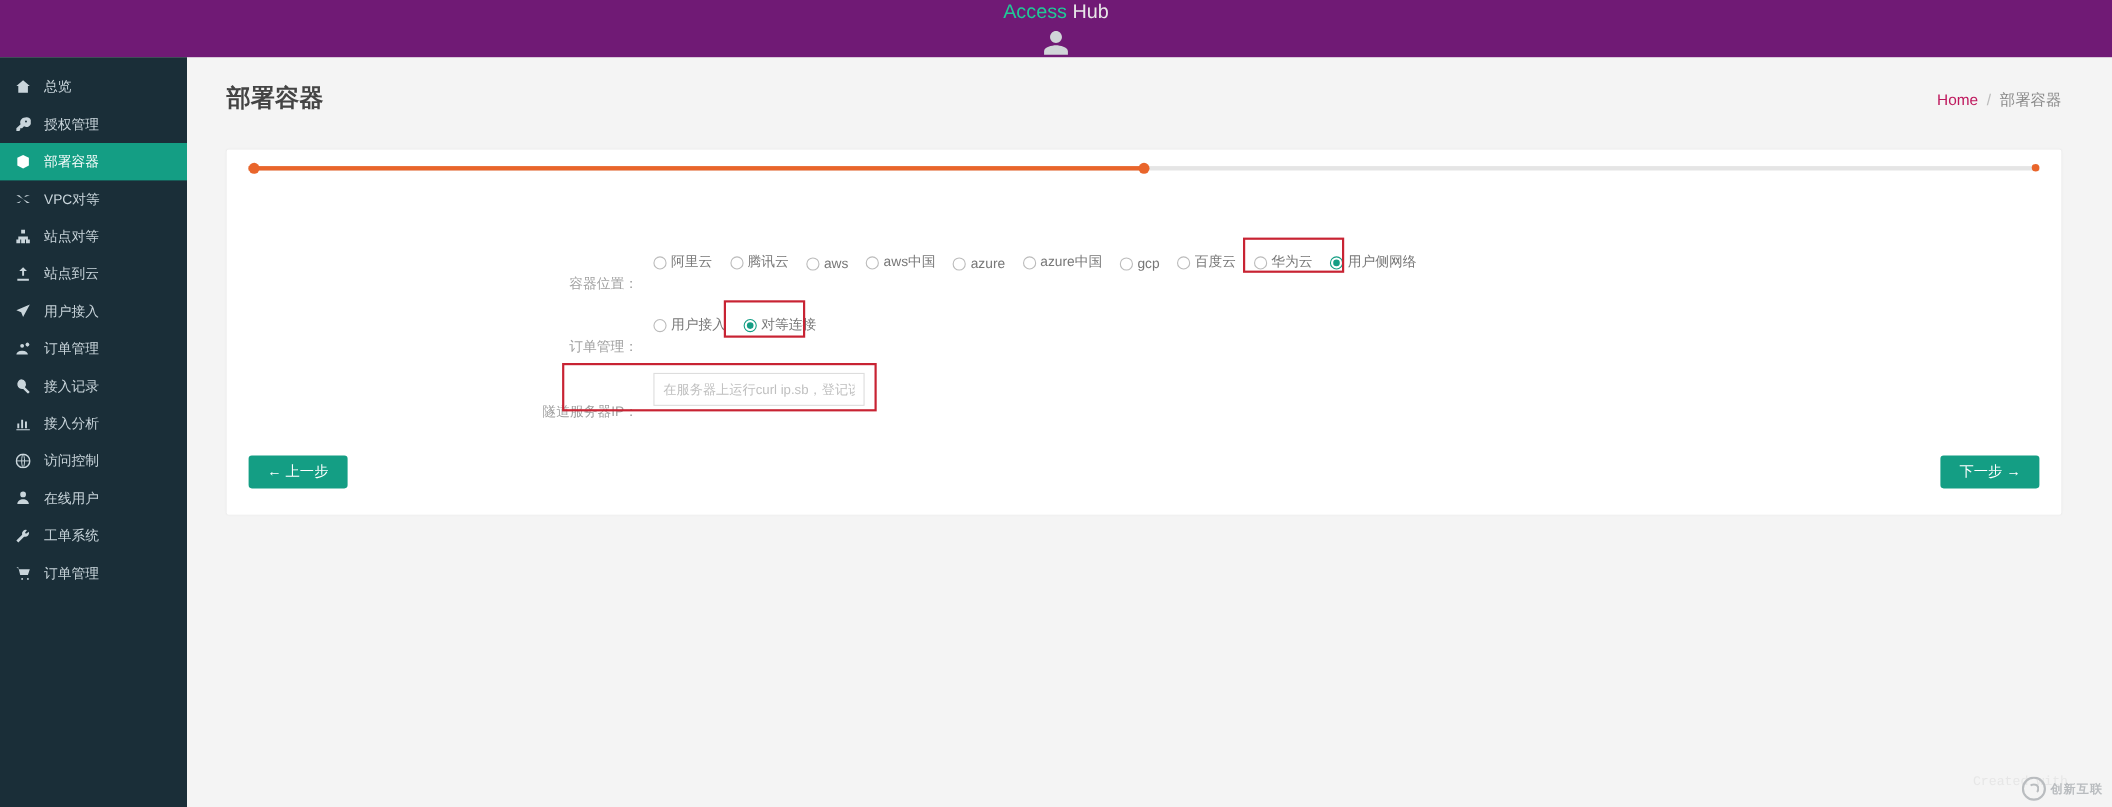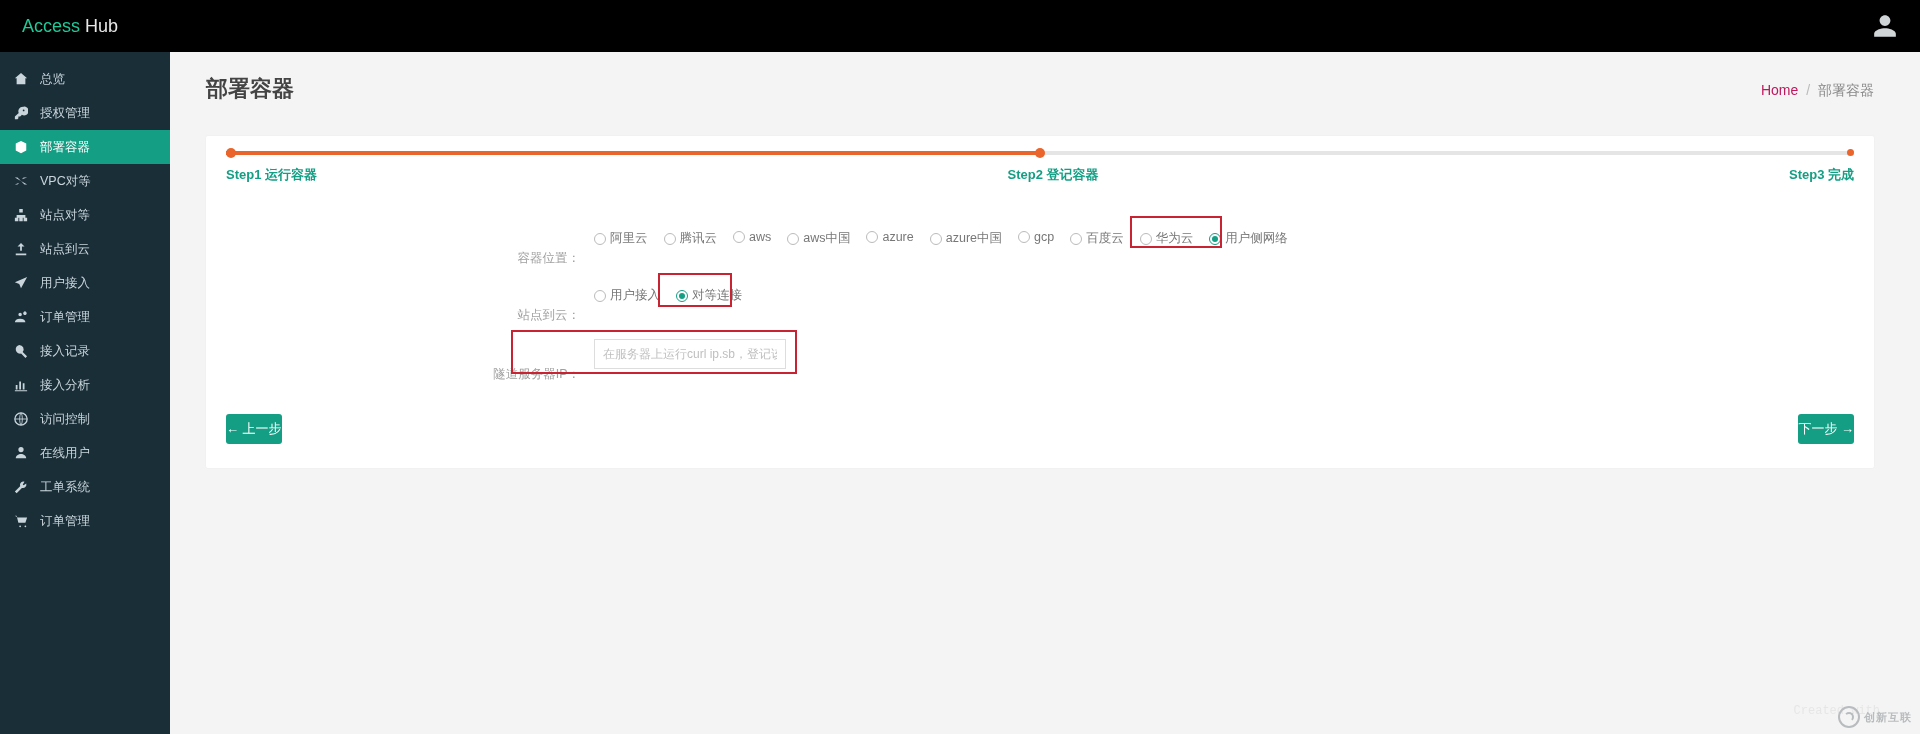--- a/index.html
+++ b/index.html
@@ -1,17 +1,17 @@
 <!DOCTYPE html>
 <html><head>
   <meta charset="utf-8">
   <style>
     * { margin: 0; padding: 0; box-sizing: border-box; }
     body { font-family: -apple-system, "Helvetica Neue", Arial, "PingFang SC", "Microsoft YaHei", sans-serif; font-size: 13px; color: #333; width: 1920px; height: 734px; background: #f4f4f4; overflow: hidden; }
-    .top-bar { height: 52px; background: #000000; display: flex; align-items: center; justify-content: space-between; padding: 0 22px; }
+    .top-bar { height: 52px; background: #701a75; display: flex; align-items: center; justify-content: space-between; padding: 0 22px; flex-direction: column; }
     .brand { font-size: 18px; font-weight: 400; }
     .brand .accent { color: #20c997; }
     .brand .plain { color: #e8e8e8; }
     .user-ic { width: 26px; height: 26px; fill: #d0d5d8; }
     .layout { display: flex; height: calc(100% - 52px); }
     .side { width: 170px; background: #1a2e38; padding-top: 10px; }
     .side .item { display: flex; align-items: center; gap: 12px; padding: 0 14px; height: 34px; color: #c9d5db; font-size: 12.5px; cursor: pointer; }
     .side .item.active { background: #149e84; color: #fff; }
     .side .ic { width: 14px; height: 14px; display: inline-flex; align-items: center; justify-content: center; fill: currentColor; }
     .main { flex: 1; position: relative; padding: 22px 46px 0 36px; }
@@ -25,30 +25,30 @@
     .step-track { position: absolute; top: 3px; left: 0; right: 0; height: 4px; background: #e5e5e5; }
     .step-fill { position: absolute; top: 3px; left: 0; width: 50%; height: 4px; background: #e9652b; }
     .dot { position: absolute; top: 0; width: 10px; height: 10px; border-radius: 50%; }
     .dot.d1 { left: 0; background: #e9652b; }
     .dot.d2 { left: calc(50% - 5px); background: #e9652b; }
     .dot.d3 { right: 0; background: #e9652b; width: 7px; height: 7px; top: 1px; }
     .step-lbls { position: absolute; top: 18px; left: 0; right: 0; display: flex; justify-content: space-between; font-size: 13px; color: #149e84; font-weight: 600; }
     .form-area { padding: 10px 0 0 0; }
     .row { display: flex; align-items: center; min-height: 48px; position: relative; }
     .lbl { width: 360px; min-width: 360px; text-align: right; color: #a0a0a0; font-size: 12.5px; padding-right: 6px; margin-top: 40px; }
-    .opts { display: flex; align-items: flex-start; gap: 16px; flex-wrap: wrap; padding-left: 8px; }
+    .opts { display: flex; align-items: flex-end; gap: 16px; flex-wrap: wrap; padding-left: 8px; }
     .opt { display: inline-flex; align-items: center; gap: 4px; color: #777; font-size: 12.5px; cursor: pointer; }
     .rd { width: 12px; height: 12px; border: 1.4px solid #bbb; border-radius: 50%; display: inline-block; position: relative; }
     .rd.sel { border-color: #149e84; }
     .rd.sel::after { content: ''; position: absolute; inset: 2px; border-radius: 50%; background: #149e84; }
     .hl { position: absolute; border: 2.5px solid #c82333; pointer-events: none; }
     .srv-ip::placeholder { color: #bfbfbf; }
     .srv-ip { height: 30px; border: 1px solid #ddd; padding: 0 8px; font-size: 12px; width: 192px; background: #fff; }
     .nav-btns { display: flex; justify-content: space-between; margin-top: 30px; }
-    .bt { background: #149e84; color: #fff; border: none; border-radius: 3px; padding: 6px 0; font-size: 13px; cursor: pointer; }
+    .bt { background: #149e84; color: #fff; border: none; border-radius: 3px; padding: 6px 17px; font-size: 13px; cursor: pointer; }
     .footer-fade { position: absolute; right: 40px; bottom: 16px; color: #e6e6e6; font-size: 12px; font-family: Liberation Mono, monospace; }
     .corner-logo { position: fixed; right: 8px; bottom: 6px; display: flex; align-items: center; gap: 4px; color: #b9bcbf; font-size: 11px; font-weight: 700; letter-spacing: 1px; }
     .corner-logo .swirl { width: 22px; height: 22px; border: 2px solid #b9bcbf; border-radius: 50%; position: relative; }
     .corner-logo .swirl::after { content: ''; position: absolute; inset: 4px; border: 2px solid #b9bcbf; border-left-color: transparent; border-bottom-color: transparent; border-radius: 50%; }
   </style>
 </head>
 <body>
 
 <div class="top-bar">
   <div class="brand">
@@ -185,25 +185,20 @@
       </div>
     </div>
 
     <div class="panel">
       <div class="stepbar">
         <div class="step-track"></div>
         <div class="step-fill"></div>
         <div class="dot d1"></div>
         <div class="dot d2"></div>
         <div class="dot d3"></div>
-        <div class="step-lbls">
-          <span>Step1 运行容器</span>
-          <span>Step2 登记容器</span>
-          <span>Step3 完成</span>
-        </div>
       </div>
 
       <div class="form-area">
         <div class="row">
           <div class="lbl">容器位置：</div>
           <div class="opts" id="loc-opts">
               <span class="opt">
                 <span class="rd"></span>
                 <span>阿里云</span>
               </span>
@@ -241,21 +236,21 @@
               </span>
               <span class="opt">
                 <span class="rd sel"></span>
                 <span>用户侧网络</span>
               </span>
             </div>
           <div class="hl" style="left:904px; top:6px; width:92px; height:32px;"></div>
         </div>
 
         <div class="row">
-          <div class="lbl">站点到云：</div>
+          <div class="lbl">订单管理：</div>
           <div class="opts" id="tun-opts">
               <span class="opt">
                 <span class="rd"></span>
                 <span>用户接入</span>
               </span>
               <span class="opt">
                 <span class="rd sel"></span>
                 <span>对等连接</span>
               </span>
             </div>

